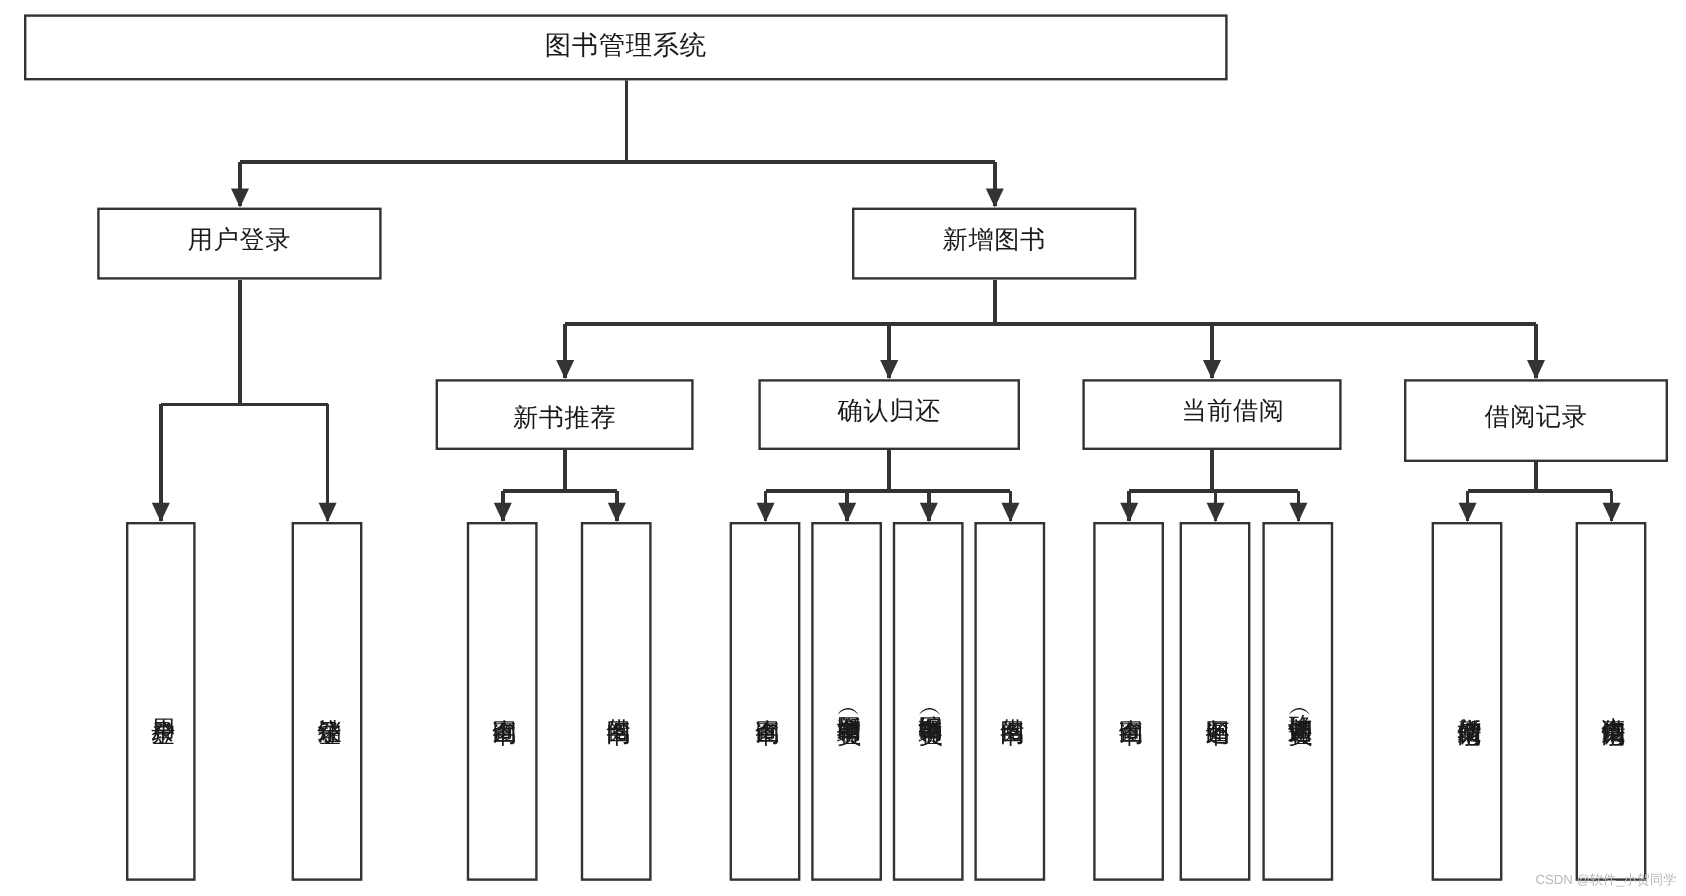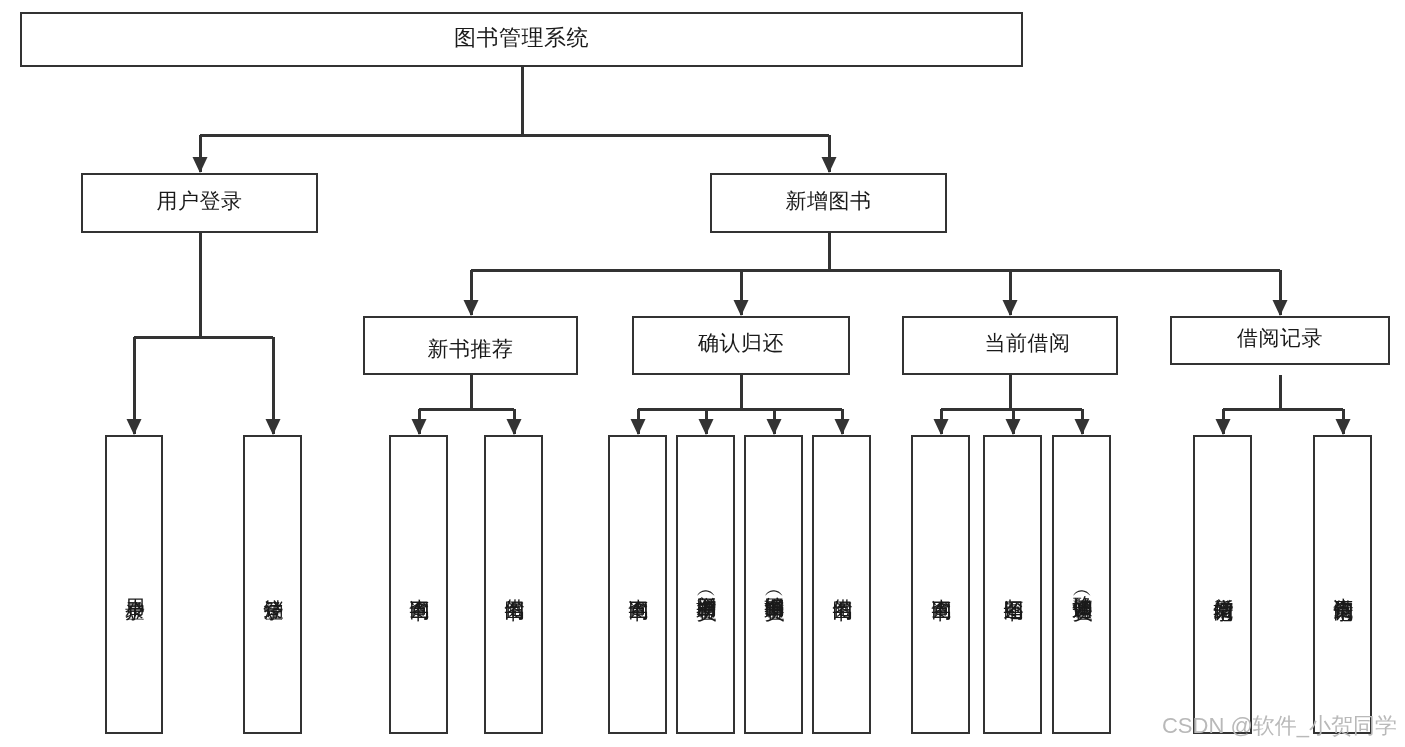--- a/index.html
+++ b/index.html
@@ -55,21 +55,21 @@
     left: 0;
     top: 0;
     width: 1405px;
     height: 747px;
     pointer-events: none;
   }
   .watermark {
     position: absolute;
     right: 8px;
     bottom: 6px;
-    font-size: 22px;
+    font-size: 11px;
     color: #b9b9b9;
     white-space: nowrap;
     user-select: none;
   }
 </style>
 </head>
 <body>
 
 <div id="diagram-root">
   <svg id="connector-layer" viewBox="0 0 1405 747" width="1405" height="747" aria-hidden="true">
@@ -138,21 +138,21 @@
       </div>
       <div class="node-box" id="node-new-book-rec" style="left: 363px; top: 316px; width: 215px; height: 59px; border-color: rgb(51, 51, 51); background: rgb(255, 255, 255);">
         <span class="node-label" style="color: rgb(26, 26, 26); margin-top: 11px;">新书推荐</span>
       </div>
       <div class="node-box" id="node-book-borrow" style="left: 632px; top: 316px; width: 218px; height: 59px; border-color: rgb(51, 51, 51); background: rgb(255, 255, 255);">
         <span class="node-label" style="color: rgb(26, 26, 26);">确认归还</span>
       </div>
       <div class="node-box" id="node-current-borrow" style="left: 902px; top: 316px; width: 216px; height: 59px; border-color: rgb(51, 51, 51); background: rgb(255, 255, 255);">
         <span class="node-label" style="color: rgb(26, 26, 26); margin-left: 35px;">当前借阅</span>
       </div>
-      <div class="node-box" id="node-borrow-record" style="left: 1170px; top: 316px; width: 220px; height: 49px; border-color: rgb(51, 51, 51); background: rgb(255, 255, 255);">
+      <div class="node-box" id="node-borrow-record" style="left: 1170px; top: 316px; width: 220px; height: 69px; border-color: rgb(51, 51, 51); background: rgb(255, 255, 255);">
         <span class="node-label" style="color: rgb(26, 26, 26);">借阅记录</span>
       </div>
       <div class="node-box vertical" id="node-leaf-user-login" style="left: 105px; top: 435px; width: 58px; height: 299px; border-color: rgb(51, 51, 51); background: rgb(255, 255, 255);">
         <span class="node-label" style="color: rgb(26, 26, 26);">用户登录</span>
       </div>
       <div class="node-box vertical" id="node-leaf-user-logout" style="left: 243px; top: 435px; width: 59px; height: 299px; border-color: rgb(51, 51, 51); background: rgb(255, 255, 255);">
         <span class="node-label" style="color: rgb(26, 26, 26);">注销登录</span>
       </div>
       <div class="node-box vertical" id="node-leaf-query-book-1" style="left: 389px; top: 435px; width: 59px; height: 299px; border-color: rgb(51, 51, 51); background: rgb(255, 255, 255);">
         <span class="node-label" style="color: rgb(26, 26, 26);">查询图书</span>

